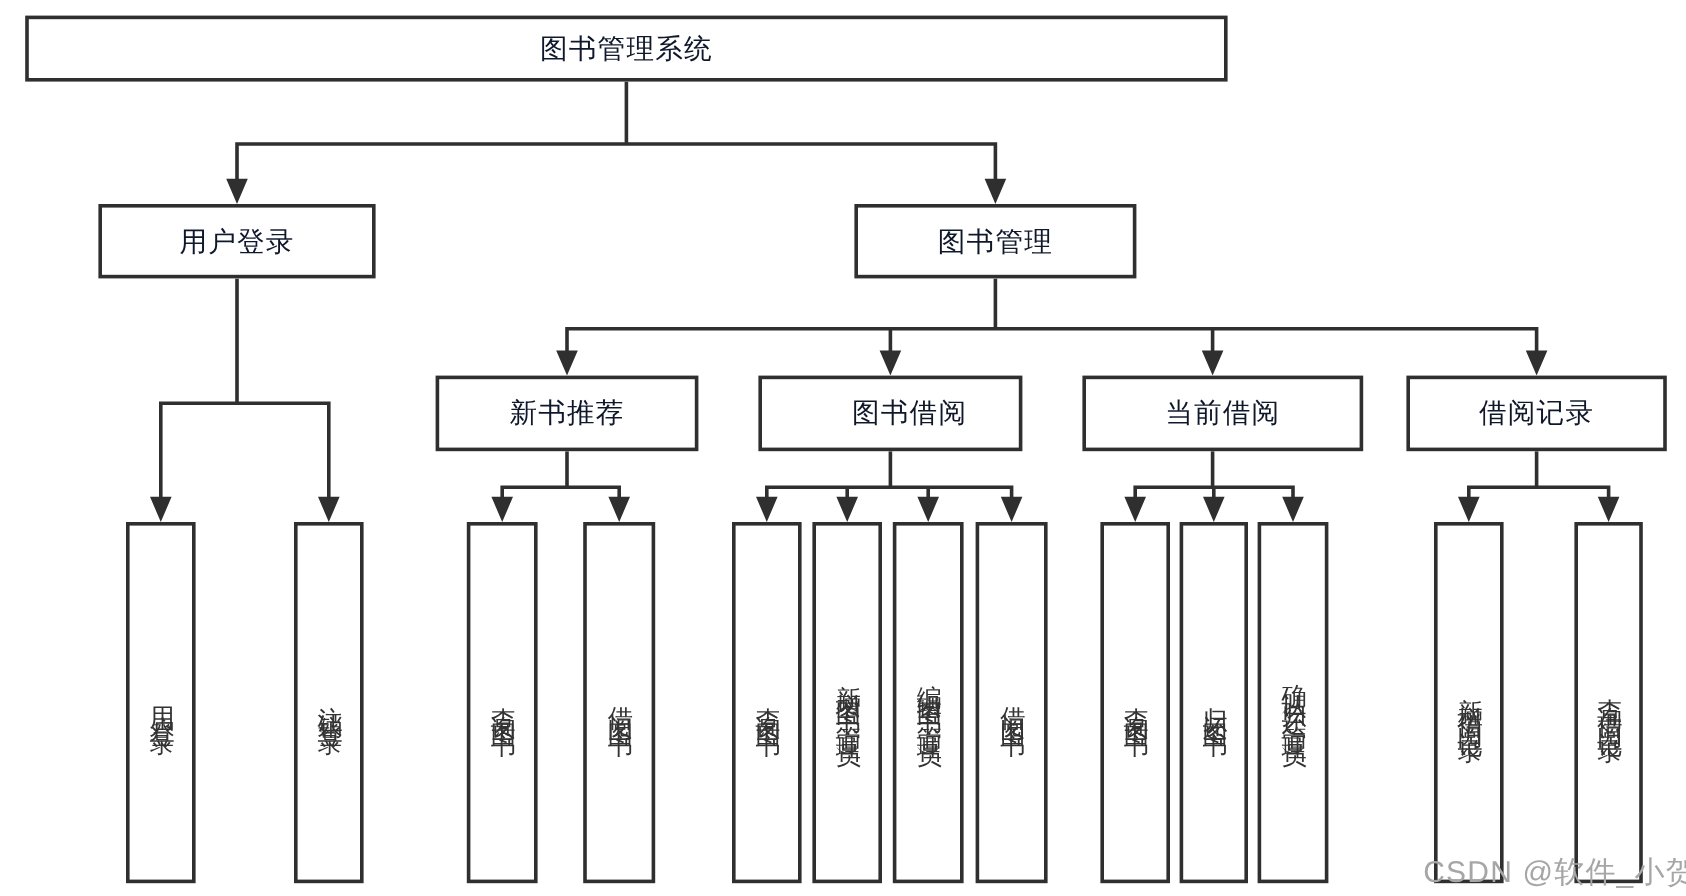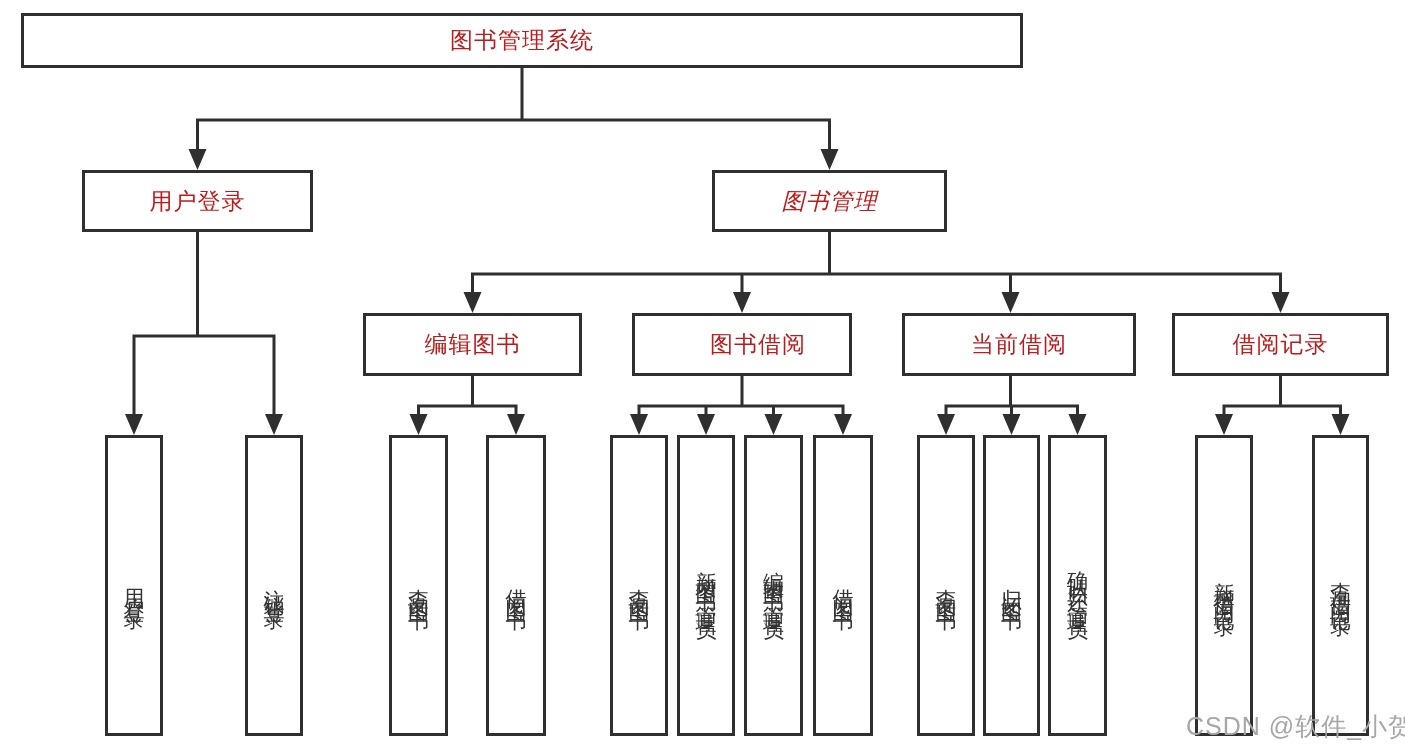--- a/index.html
+++ b/index.html
@@ -26,21 +26,21 @@
     z-index: 1;
   }
   .node {
     position: absolute;
     box-sizing: border-box;
     background: #ffffff;
     border: 3px solid #2f2f2f;
     display: flex;
     align-items: center;
     justify-content: center;
-    color: #b91c1c;
+    color: #0f172a;
     font-size: 23px;
     letter-spacing: 1px;
     z-index: 2;
     white-space: nowrap;
   }
   .leaf {
     position: absolute;
     box-sizing: border-box;
     background: #ffffff;
     border: 3px solid #2f2f2f;
@@ -62,21 +62,21 @@
     top: 710px;
     font-size: 25px;
     color: #a6a6a6;
     letter-spacing: 1px;
     z-index: 5;
     white-space: nowrap;
   }
   
   .n-root   { left: 21px;   top: 13px;  width: 1002px; height: 55px; }
   .n-login  { left: 82px;   top: 170px; width: 231px;  height: 62px; }
-  .n-mgmt   { left: 712px;  top: 170px; width: 235px;  height: 62px; font-style: italic; }
+  .n-mgmt   { left: 712px;  top: 170px; width: 235px;  height: 62px; }
   .n-s0     { left: 363px;  top: 313px; width: 219px;  height: 63px; }
   .n-s1     { left: 632px;  top: 313px; width: 220px;  height: 63px; padding-left: 32px; }
   .n-s2     { left: 902px;  top: 313px; width: 234px;  height: 63px; }
   .n-s3     { left: 1172px; top: 313px; width: 217px;  height: 63px; }
   
   .l-a0 { left: 105px;  width: 58px; }
   .l-a1 { left: 245px;  width: 58px; }
   .l-b0 { left: 389px;  width: 59px; }
   .l-b1 { left: 486px;  width: 60px; }
   .l-c0 { left: 610px;  width: 58px; }
@@ -123,21 +123,21 @@
       <path d="M1280.5,376 V406 M1222.5,406 H1342 M1224,406 V416 M1340.5,406 V416"></path>
       <path stroke="none" fill="#2f2f2f" d="M1215,414 H1233 L1224,435 Z M1331.5,414 H1349.5 L1340.5,435 Z"></path>
     </g>
   </svg>
 
   <div class="node n-root">图书管理系统</div>
 
   <div class="node n-login">用户登录</div>
   <div class="node n-mgmt">图书管理</div>
 
-  <div class="node n-s0">编辑图书</div>
+  <div class="node n-s0">新书推荐</div>
   <div class="node n-s1">图书借阅</div>
   <div class="node n-s2">当前借阅</div>
   <div class="node n-s3">借阅记录</div>
 
   <div class="leaf l-a0">用户登录</div>
   <div class="leaf l-a1">注销登录</div>
 
   <div class="leaf l-b0">查询图书</div>
   <div class="leaf l-b1">借阅图书</div>
 

